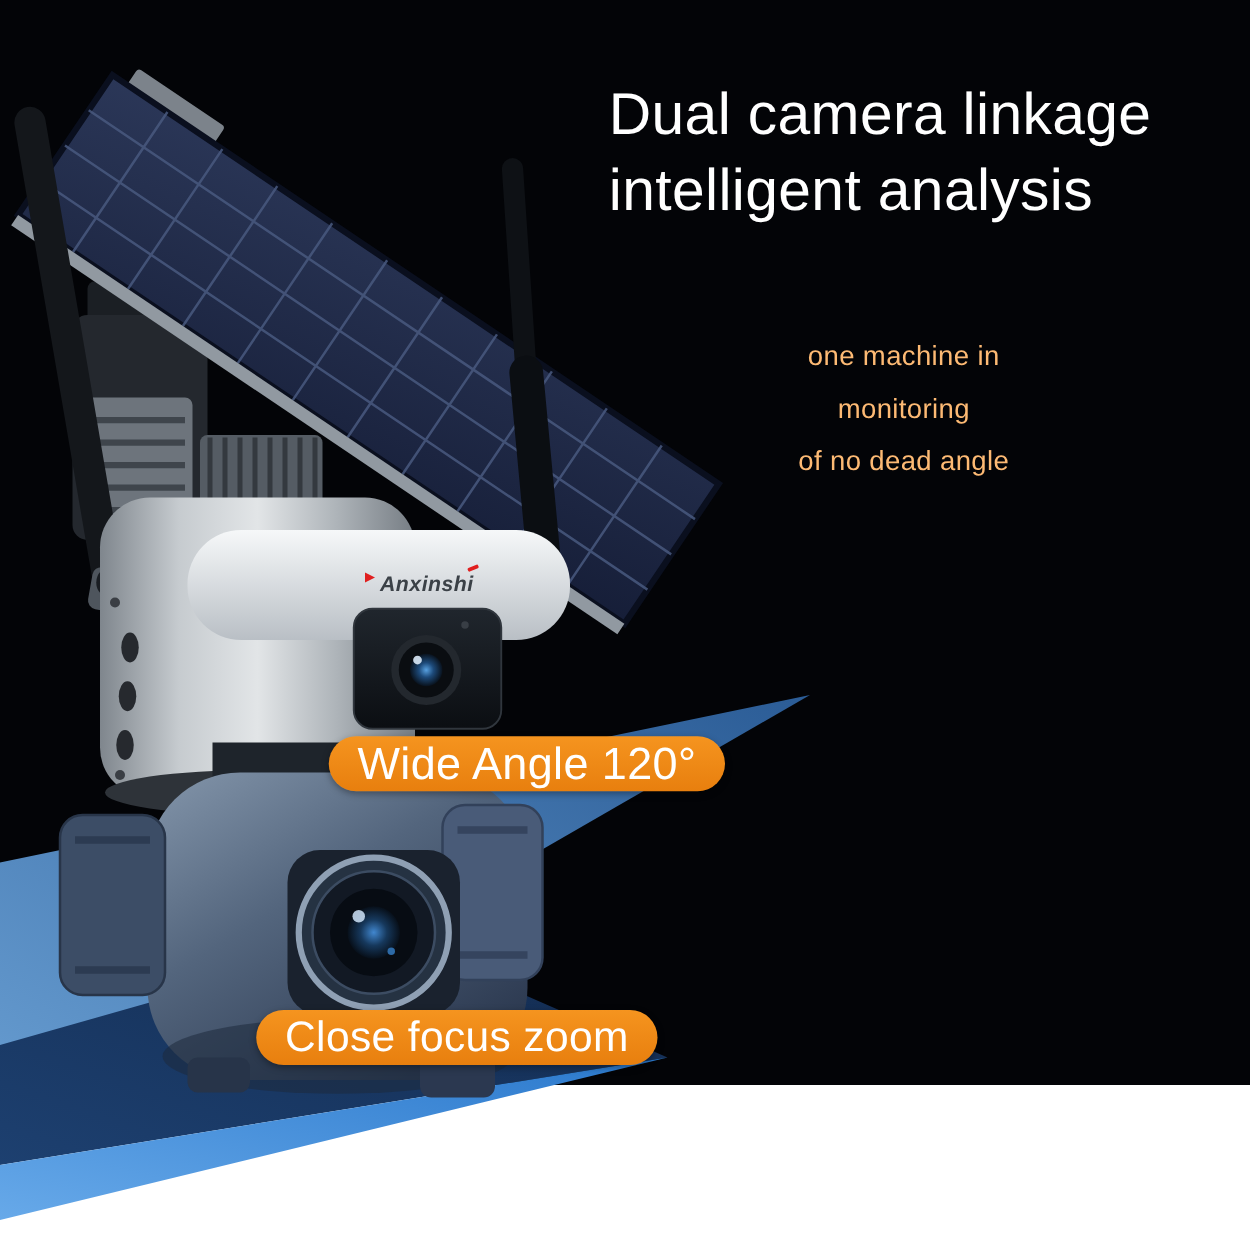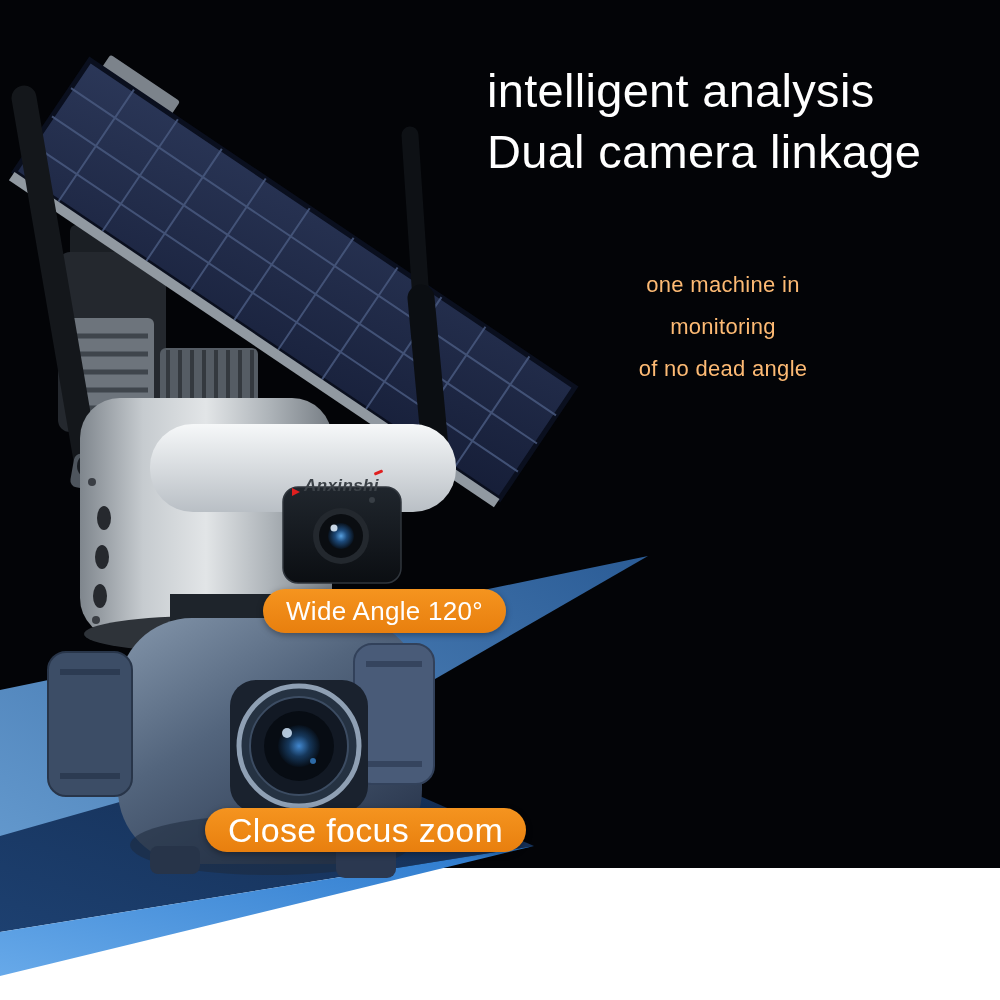--- a/index.html
+++ b/index.html
@@ -15,27 +15,27 @@
     font-size:47px;line-height:61px;font-weight:500;letter-spacing:.3px;white-space:nowrap;
   }
   .features{
     position:absolute;left:558px;top:264px;width:330px;text-align:center;
     color:#fdba74;font-size:22px;line-height:42px;font-weight:400;letter-spacing:.3px;
   }
   .pill{
     position:absolute;display:inline-flex;align-items:center;justify-content:center;
     height:44px;padding:0 23px;border-radius:22px;
     background:linear-gradient(180deg,#f5941f 0%,#e87f0e 100%);
-    color:#ffffff;font-size:26px;font-weight:500;letter-spacing:.3px;white-space:nowrap;
+    color:#ffffff;font-size:36px;font-weight:500;letter-spacing:.3px;white-space:nowrap;
     box-shadow:0 2px 6px rgba(0,0,0,.35);
   }
   .pill-wide{left:263px;top:589px;}
   .pill-zoom{left:205px;top:808px;font-size:34px;}
   .brand{
-    position:absolute;left:292px;top:476px;display:flex;align-items:flex-end;gap:4px;
+    position:absolute;left:292px;top:458px;display:flex;align-items:flex-start;gap:4px;
     color:#3b4147;font-size:17px;font-weight:700;font-style:italic;letter-spacing:.4px;
   }
   .brand-tri{
     width:0;height:0;display:inline-block;
     border-left:8px solid #e01f1f;border-top:4px solid transparent;border-bottom:4px solid transparent;
   }
   .brand-tick{
     position:absolute;right:-4px;top:-5px;width:9px;height:3px;background:#e01f1f;
     transform:rotate(-22deg);border-radius:1px;
   }
@@ -180,22 +180,22 @@
       <circle cx="313" cy="761" r="3" fill="#2d6aa6"></circle>
     </g>
 
     <g>
       <rect x="336" y="838" width="60" height="40" rx="9" fill="#2b3850"></rect>
       <rect x="150" y="846" width="50" height="28" rx="8" fill="#273449"></rect>
     </g>
   </svg>
 
   <div class="headline">
+    <div>Dual camera linkage</div>
     <div>intelligent analysis</div>
-    <div>Dual camera linkage</div>
   </div>
 
   <div class="features">
     <div class="feature-line">one machine in</div>
     <div class="feature-line">monitoring</div>
     <div class="feature-line">of no dead angle</div>
   </div>
 
   <div class="pill pill-wide">
     <span>Wide Angle 120°</span>

